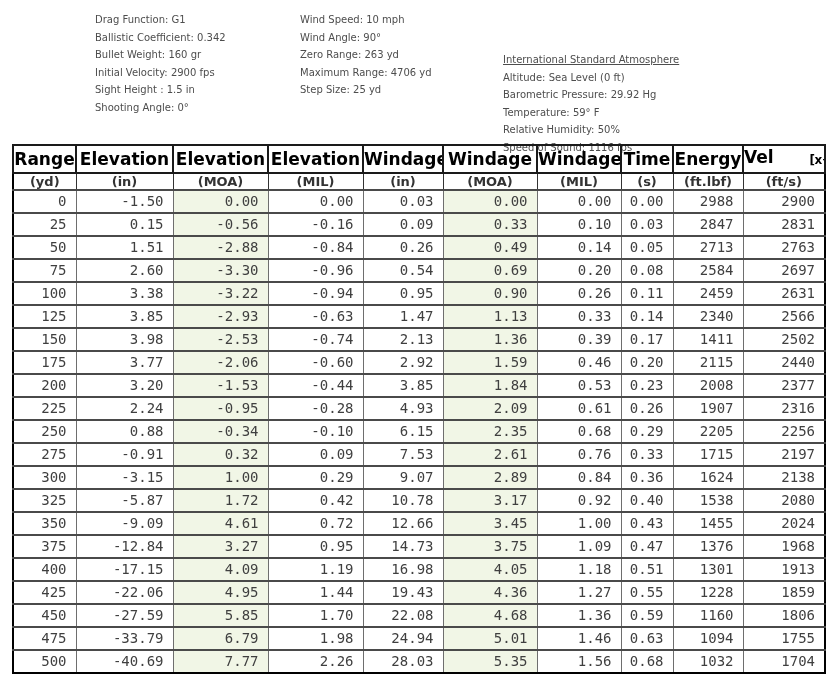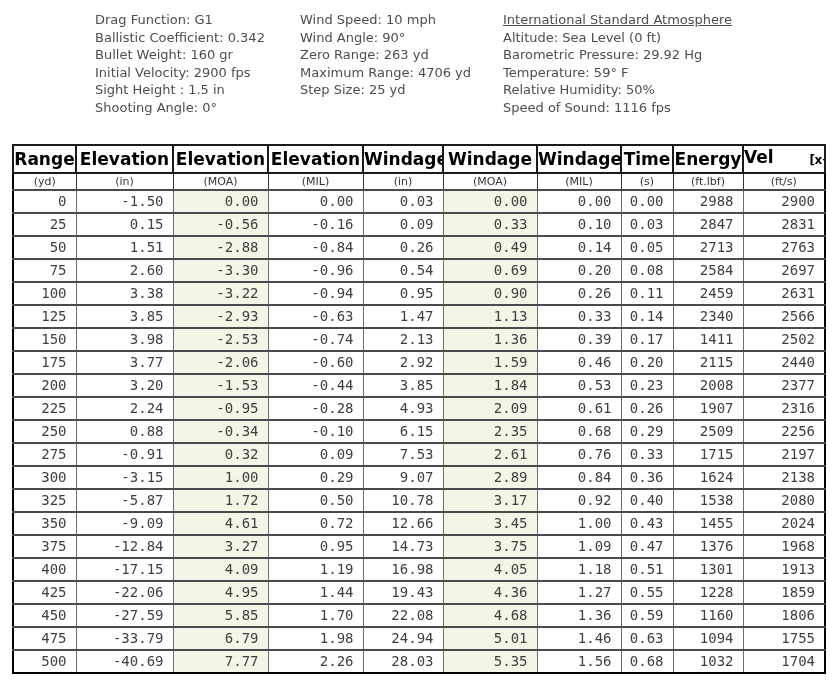--- a/index.html
+++ b/index.html
@@ -4,41 +4,41 @@
 <style>
   html,body { margin:0; padding:0; }
   body {
     width:836px; height:690px; background:#ffffff; position:relative;
     font-family:"DejaVu Sans", sans-serif; overflow:hidden;
   }
 
   
   .info-panel {
     position:absolute; top:11px; left:95px; display:flex;
-    font-size:13px; line-height:17.6px; color:#4d4d4d;
+    font-size:10px; line-height:17.6px; color:#4d4d4d;
   }
   .info-col1 { width:205px; }
   .info-col2 { width:203px; }
-  .info-col3 { width:330px; }
+  .info-col3 { width:330px;margin-top:40px; }
   .atmo-title { text-decoration:underline; }
 
   
   table.traj {
     position:absolute; top:144px; left:12px;
     width:812px; table-layout:fixed; border-collapse:collapse;
     border:2px solid #000;
   }
   table.traj thead th {
     font-family:"DejaVu Sans", sans-serif; font-weight:bold;
     font-size:17px; color:#000; text-align:center;
     border:2px solid #1a1a1a; height:23px; padding:0; line-height:23px;
     overflow:hidden; white-space:nowrap;
   }
   table.traj thead tr.units th {
-    font-weight:normal; font-size:11px; color:#333;
+    font-weight:bold; font-size:13px; color:#333;
     height:15px; line-height:15px; border:1px solid #333;
   }
   .vel-sub { font-size:12px; vertical-align:-1px; letter-spacing:-0.5px;padding-left:36px; }
   table.traj tbody td {
     font-family:"DejaVu Sans Mono", monospace;
     font-size:14px; color:#3f3f3f; text-align:right;
     height:21px; line-height:21px; padding:0 9px 0 0;
     border-left:1px solid #6e6e6e; border-right:1px solid #6e6e6e;
     border-top:2px solid #4a4a4a;
     white-space:nowrap; overflow:hidden;
@@ -236,21 +236,21 @@
       </tr>
       <tr>
         <td>250</td>
         <td>0.88</td>
         <td class="tint">-0.34</td>
         <td>-0.10</td>
         <td>6.15</td>
         <td class="tint">2.35</td>
         <td>0.68</td>
         <td>0.29</td>
-        <td>2509</td>
+        <td>2205</td>
         <td>2256</td>
       </tr>
       <tr>
         <td>275</td>
         <td>-0.91</td>
         <td class="tint">0.32</td>
         <td>0.09</td>
         <td>7.53</td>
         <td class="tint">2.61</td>
         <td>0.76</td>
@@ -267,21 +267,21 @@
         <td class="tint">2.89</td>
         <td>0.84</td>
         <td>0.36</td>
         <td>1624</td>
         <td>2138</td>
       </tr>
       <tr>
         <td>325</td>
         <td>-5.87</td>
         <td class="tint">1.72</td>
-        <td>0.50</td>
+        <td>0.42</td>
         <td>10.78</td>
         <td class="tint">3.17</td>
         <td>0.92</td>
         <td>0.40</td>
         <td>1538</td>
         <td>2080</td>
       </tr>
       <tr>
         <td>350</td>
         <td>-9.09</td>

